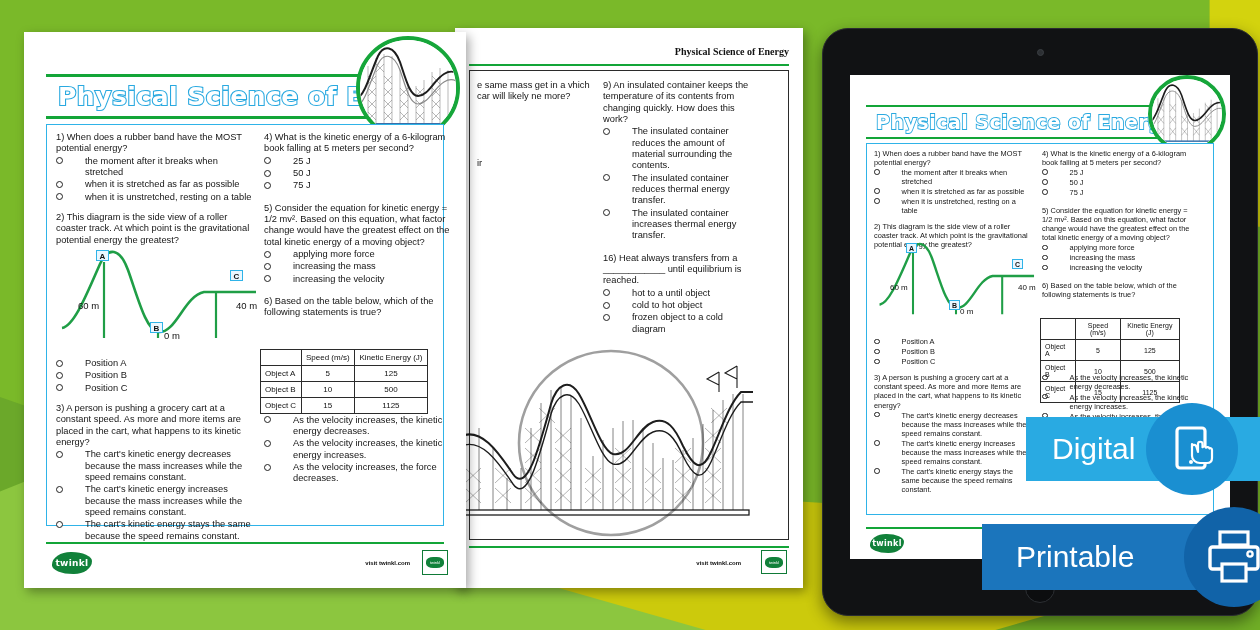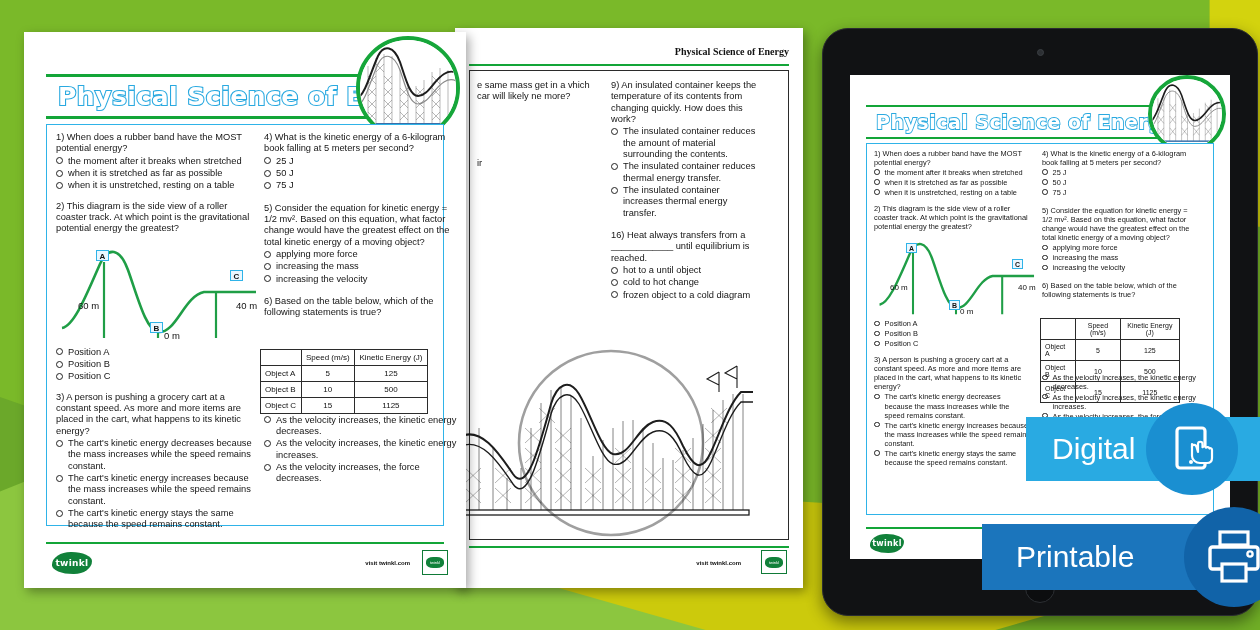--- a/index.html
+++ b/index.html
@@ -86,21 +86,21 @@
   .q {
     font-family: "Liberation Sans", sans-serif;
     color: #151515;
     line-height: 1.22;
   }
   .q-stem { display: block; }
   .opts { list-style: none; margin-top: 1px; }
   .opt {
     display: flex;
     align-items: flex-start;
-    gap: 5px;
+    gap: 22px;
     margin-top: 1px;
   }
   .radio {
     flex: 0 0 auto;
     border-radius: 50%;
     border: 1.1px solid #222;
     background: #fff;
   }
   .opt-txt { flex: 1 1 auto; }
 
@@ -260,21 +260,21 @@
       <div class="page-header-title" style="right:14px; top:18px; font-size:10px;">Physical Science of Energy</div>
       <div class="page-title-rule" style="left:14px; right:14px; top:36px; height:2px;"></div>
 
       <div class="content-box" style="left:14px; top:42px; right:14px; bottom:48px; border-color:#2b2b2b; border-width:1.2px;"></div>
 
       <div class="qcol" id="p2-left" style="left: 22px; top: 52px; width: 118px; position: absolute; height: 220px;">
           <div class="q" style="font-size: 9.3px; position: absolute; top: 0px; width: 118px;">e same mass get in a vhich car will likely ne more?</div>
           <div class="q" style="font-size: 9.3px; position: absolute; top: 78px; width: 118px;">ir</div>
         </div>
 
-      <div class="qcol" id="p2-right" style="left:148px; top:52px; width:148px;margin-left:8px;">
+      <div class="qcol" id="p2-right" style="left:148px; top:52px; width:148px;">
           <div class="q" style="font-size: 9.3px; margin-bottom: 11px;">
             <span class="q-stem">9) An insulated container keeps the temperature of its contents from changing quickly. How does this work?</span>
             <ul class="opts">
               <li class="opt">
                 <span class="radio" style="width: 7px; height: 7px; margin-top: 1.674px;"></span>
                 <span class="opt-txt">The insulated container reduces the amount of material surrounding the contents.</span>
               </li>
               <li class="opt">
                 <span class="radio" style="width: 7px; height: 7px; margin-top: 1.674px;"></span>
                 <span class="opt-txt">The insulated container reduces thermal energy transfer.</span>
@@ -287,21 +287,21 @@
           </div>
           <div class="q" style="font-size: 9.3px; margin-bottom: 11px;">
             <span class="q-stem">16) Heat always transfers from a ____________ until equilibrium is reached.</span>
             <ul class="opts">
               <li class="opt">
                 <span class="radio" style="width: 7px; height: 7px; margin-top: 1.674px;"></span>
                 <span class="opt-txt">hot to a until object</span>
               </li>
               <li class="opt">
                 <span class="radio" style="width: 7px; height: 7px; margin-top: 1.674px;"></span>
-                <span class="opt-txt">cold to hot change</span>
+                <span class="opt-txt">cold to hot object</span>
               </li>
               <li class="opt">
                 <span class="radio" style="width: 7px; height: 7px; margin-top: 1.674px;"></span>
                 <span class="opt-txt">frozen object to a cold diagram</span>
               </li>
             </ul>
           </div>
         </div>
 
       <svg class="coaster-wm" style="left:6px; top:300px;" width="330" height="230" viewBox="0 0 330 230">

